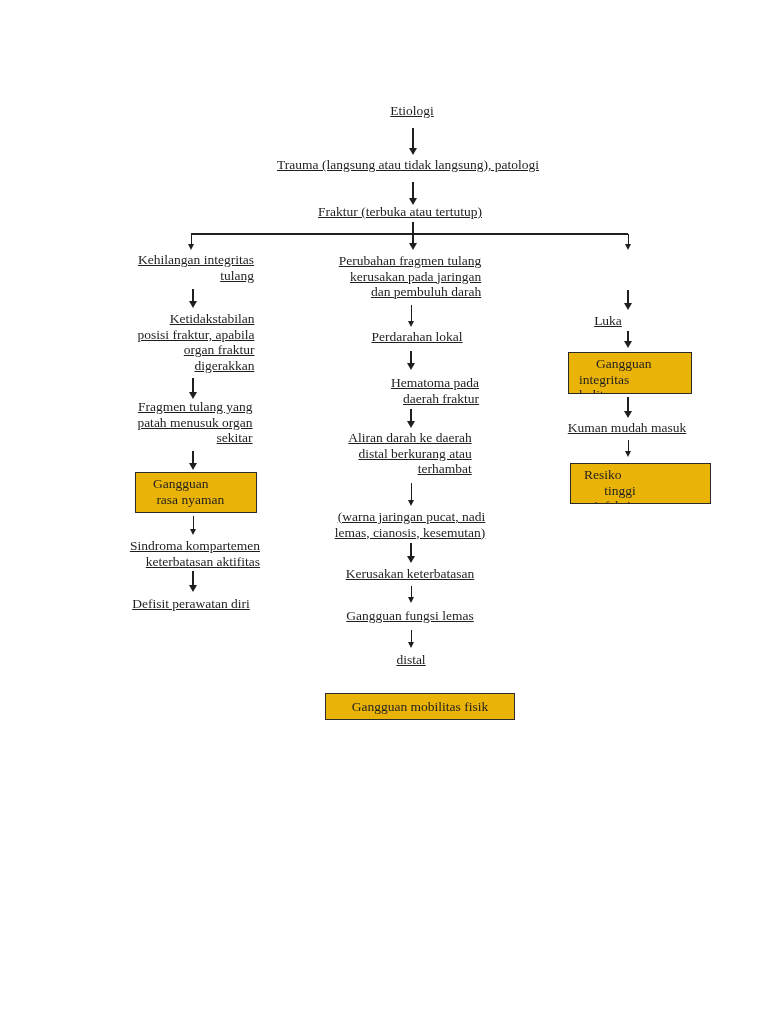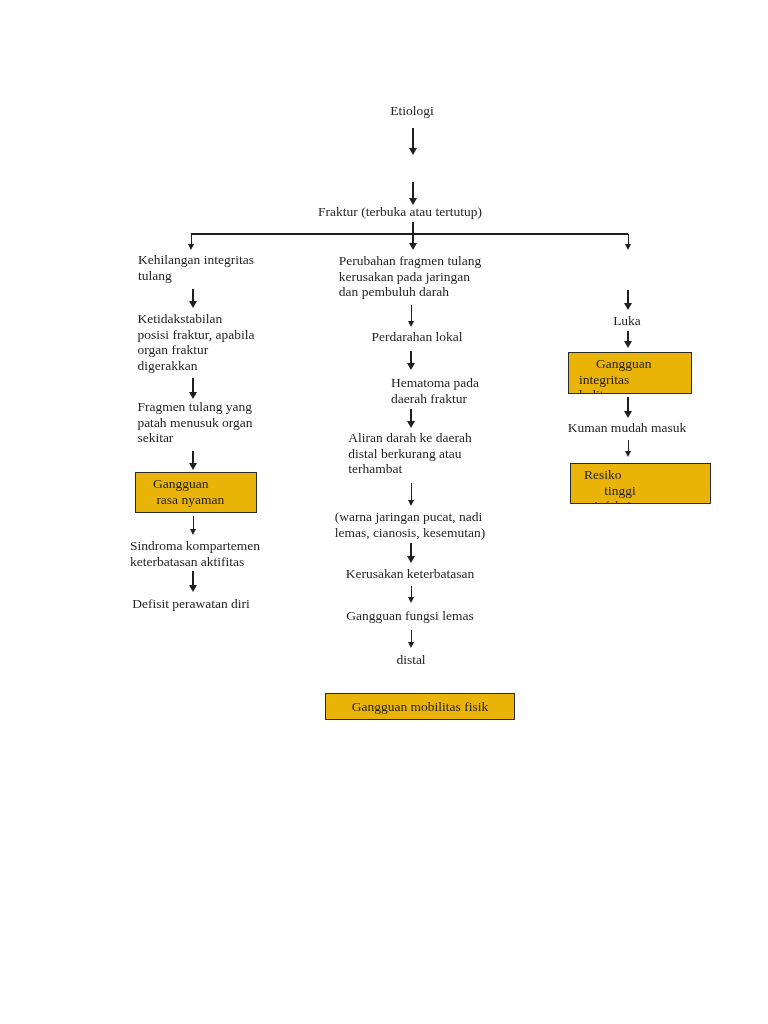--- a/index.html
+++ b/index.html
@@ -3,22 +3,22 @@
 <meta charset="utf-8">
 <style>
   html,body{margin:0;padding:0;background:#ffffff;}
   .page{
     position:relative;width:768px;height:1024px;background:var(--paper,#fff);
     font-family:"Liberation Serif","DejaVu Serif",serif;color:var(--ink,#1f1f1f);
     overflow:hidden;
   }
   .node{
     position:absolute;transform:translateX(-50%);
-    text-align:left;white-space:pre;
-    font-size:13.5px;line-height:15.5px;color:var(--ink,#1f1f1f);
+    text-align:right;white-space:pre;
+    font-size:13.5px;line-height:15.5px;color:var(--ink,#1f1f1f);text-decoration:underline;
   }
   .box{
     position:absolute;border:1.5px solid #2a2a2a;background:#eab308;
     font-size:13.5px;line-height:15.5px;white-space:pre;overflow:hidden;
     box-sizing:border-box;color:var(--ink,#1f1f1f);
   }
   .box.center{display:flex;align-items:center;justify-content:center;white-space:pre;}
   .arrow{position:absolute;background:var(--ink,#1f1f1f);width:2px;}
   .arrow::after{
     content:"";position:absolute;top:100%;left:50%;transform:translateX(-50%);
@@ -29,20 +29,21 @@
   .arrow.thin::after{border-width:3.5px;border-bottom:none;border-top:6.5px solid var(--ink,#1f1f1f);}
   .hline,.vline{position:absolute;background:var(--ink,#1f1f1f);}
 </style>
 </head>
 <body>
 
 <div class="page">
 
   <div class="node" style="left:412px;top:103px;">Etiologi</div>
   <div class="arrow" style="left:412px;top:128px;height:20px;"></div>
+  <div class="node" style="left:408px;top:157px;">Trauma (langsung atau tidak langsung), patologi</div>
   <div class="arrow" style="left:412px;top:182px;height:16px;"></div>
   <div class="node" style="left:400px;top:204px;">Fraktur (terbuka atau tertutup)</div>
 
   <div class="vline" style="left:412px;top:222px;width:1.5px;height:12px;"></div>
   <div class="hline" style="left:191px;top:233px;width:437px;height:1.5px;"></div>
   <div class="arrow thin" style="left:190.5px;top:234px;height:10px;"></div>
   <div class="arrow" style="left:412px;top:234px;height:9px;"></div>
   <div class="arrow thin" style="left:627.5px;top:234px;height:10px;"></div>
 
   <div class="node" style="left:196px;top:252px;">Kehilangan integritas
@@ -82,21 +83,21 @@
 lemas, cianosis, kesemutan)</div>
   <div class="arrow" style="left:410px;top:543px;height:13px;"></div>
   <div class="node" style="left:410px;top:566px;">Kerusakan keterbatasan</div>
   <div class="arrow thin" style="left:410.5px;top:586px;height:11px;"></div>
   <div class="node" style="left:410px;top:608px;">Gangguan fungsi lemas</div>
   <div class="arrow thin" style="left:410.5px;top:630px;height:12px;"></div>
   <div class="node" style="left:411px;top:652px;">distal</div>
   <div class="box center" style="left:325px;top:693px;width:190px;height:27px;">Gangguan mobilitas fisik</div>
 
   <div class="arrow" style="left:627px;top:290px;height:13px;"></div>
-  <div class="node" style="left:627px;top:313px;">Luka</div>
+  <div class="node" style="left:608px;top:313px;">Luka</div>
   <div class="arrow" style="left:627px;top:331px;height:10px;"></div>
   <div class="box" style="left:568px;top:352px;width:124px;height:42px;padding:3px 0 0 10px;text-indent:17px;">Gangguan
 integritas
 kulit</div>
   <div class="arrow" style="left:627px;top:397px;height:14px;"></div>
   <div class="node" style="left:627px;top:420px;">Kuman mudah masuk</div>
   <div class="arrow thin" style="left:627.5px;top:440px;height:11px;"></div>
   <div class="box" style="left:570px;top:463px;width:141px;height:41px;padding:3px 0 0 13px;">Resiko
       tinggi
    infeksi</div>

